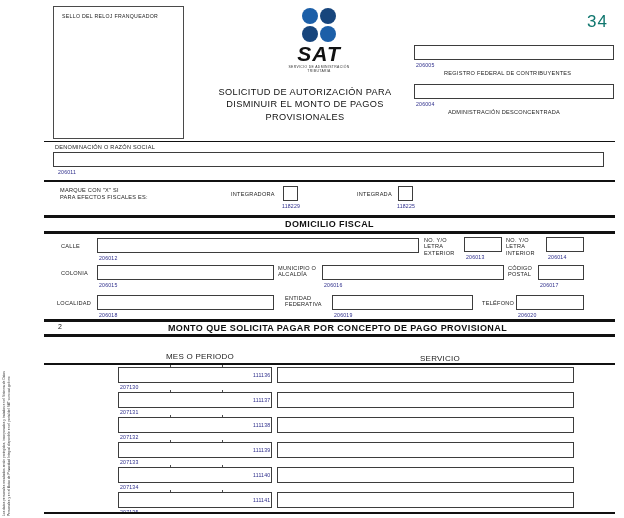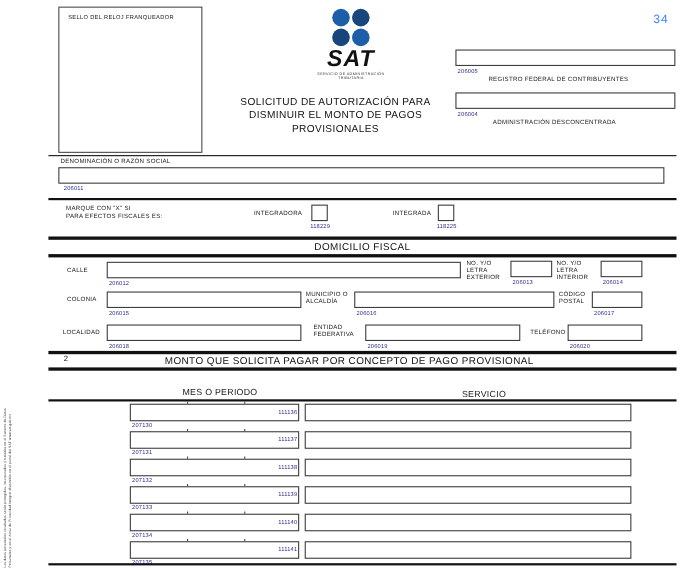--- a/index.html
+++ b/index.html
@@ -38,21 +38,21 @@
     letter-spacing: 0.25px;
     color: #222;
     white-space: nowrap;
     line-height: 7px;
   }
   .lbl-c { position: absolute; font-size: 5.6px; letter-spacing: .25px; color:#222; text-align:center; }
 
   
   #page-number {
     position: absolute; right: 16px; top: 12px;
-    font-size: 11px; color: #3b82f6; letter-spacing: 1px;
+    font-size: 17px; color: #0f766e; letter-spacing: 1px;
   }
 
   
   #sello-box {
     position: absolute; left: 53px; top: 6px;
     width: 131px; height: 133px;
     border: 1px solid #4a4a4a; background: #fff;
   }
   #sello-label {
     position: absolute; left: 8px; top: 6px;
@@ -78,20 +78,21 @@
     text-align: center; font-size: 9.2px; line-height: 12.4px;
     letter-spacing: .35px; color: #111; font-weight: normal;
   }
 
   
   .bar { position: absolute; background: #111; }
 
   .sec-title {
     position: absolute; font-size: 9px; letter-spacing: .4px; color: #111;
     text-align: center;
+    font-weight: bold;
   }
   .sec-num { position: absolute; font-size: 7px; color: #111; }
 
   
   .cbox { position: absolute; width: 15px; height: 15px; border: 1px solid #3d3d3d; background: #fff; }
 
   
   .tickrow { position: absolute; height: 3px; }
   .tickrow span { position: absolute; top: 0; width: 1px; height: 3px; background: #4a4a4a; }
 
@@ -192,21 +193,21 @@
   <div class="lbl" style="left:285px; top:295px; line-height:6.4px; width:42px; white-space:normal;">ENTIDAD FEDERATIVA</div>
   <div class="fld" style="left:332px; top:295px; width:141px;"></div>
   <div class="code" style="left:334px; top:312px;">206019</div>
 
   <div class="lbl" style="left:482px; top:300px;">TELÉFONO</div>
   <div class="fld" style="left:516px; top:295px; width:68px;"></div>
   <div class="code" style="left:518px; top:312px;">206020</div>
 
   <div class="bar" style="left:44px; top:319px; width:571px; height:2.6px;"></div>
   <div class="sec-num" style="left:58px; top:323px;">2</div>
-  <div class="sec-title" style="left:32px; top:323px; width:571px;">MONTO QUE SOLICITA PAGAR POR CONCEPTO DE PAGO PROVISIONAL</div>
+  <div class="sec-title" style="left:52px; top:323px; width:571px;">MONTO QUE SOLICITA PAGAR POR CONCEPTO DE PAGO PROVISIONAL</div>
   <div class="bar" style="left:44px; top:334px; width:571px; height:2.6px;"></div>
 
 
   <div class="lbl-c" style="left:110px; top:352px; width:180px; font-size:8px;text-align:center;">MES O PERIODO</div>
   <div class="lbl-c" style="left:380px; top:354px; width:120px; font-size:8px;">SERVICIO</div>
 
   <div class="bar" style="left:44px; top:363px; width:571px; height:2.4px;"></div>
 
   <div class="tickrow" style="left:118px; top:365px; width:154px;">
     <span style="left:52px;"></span>

